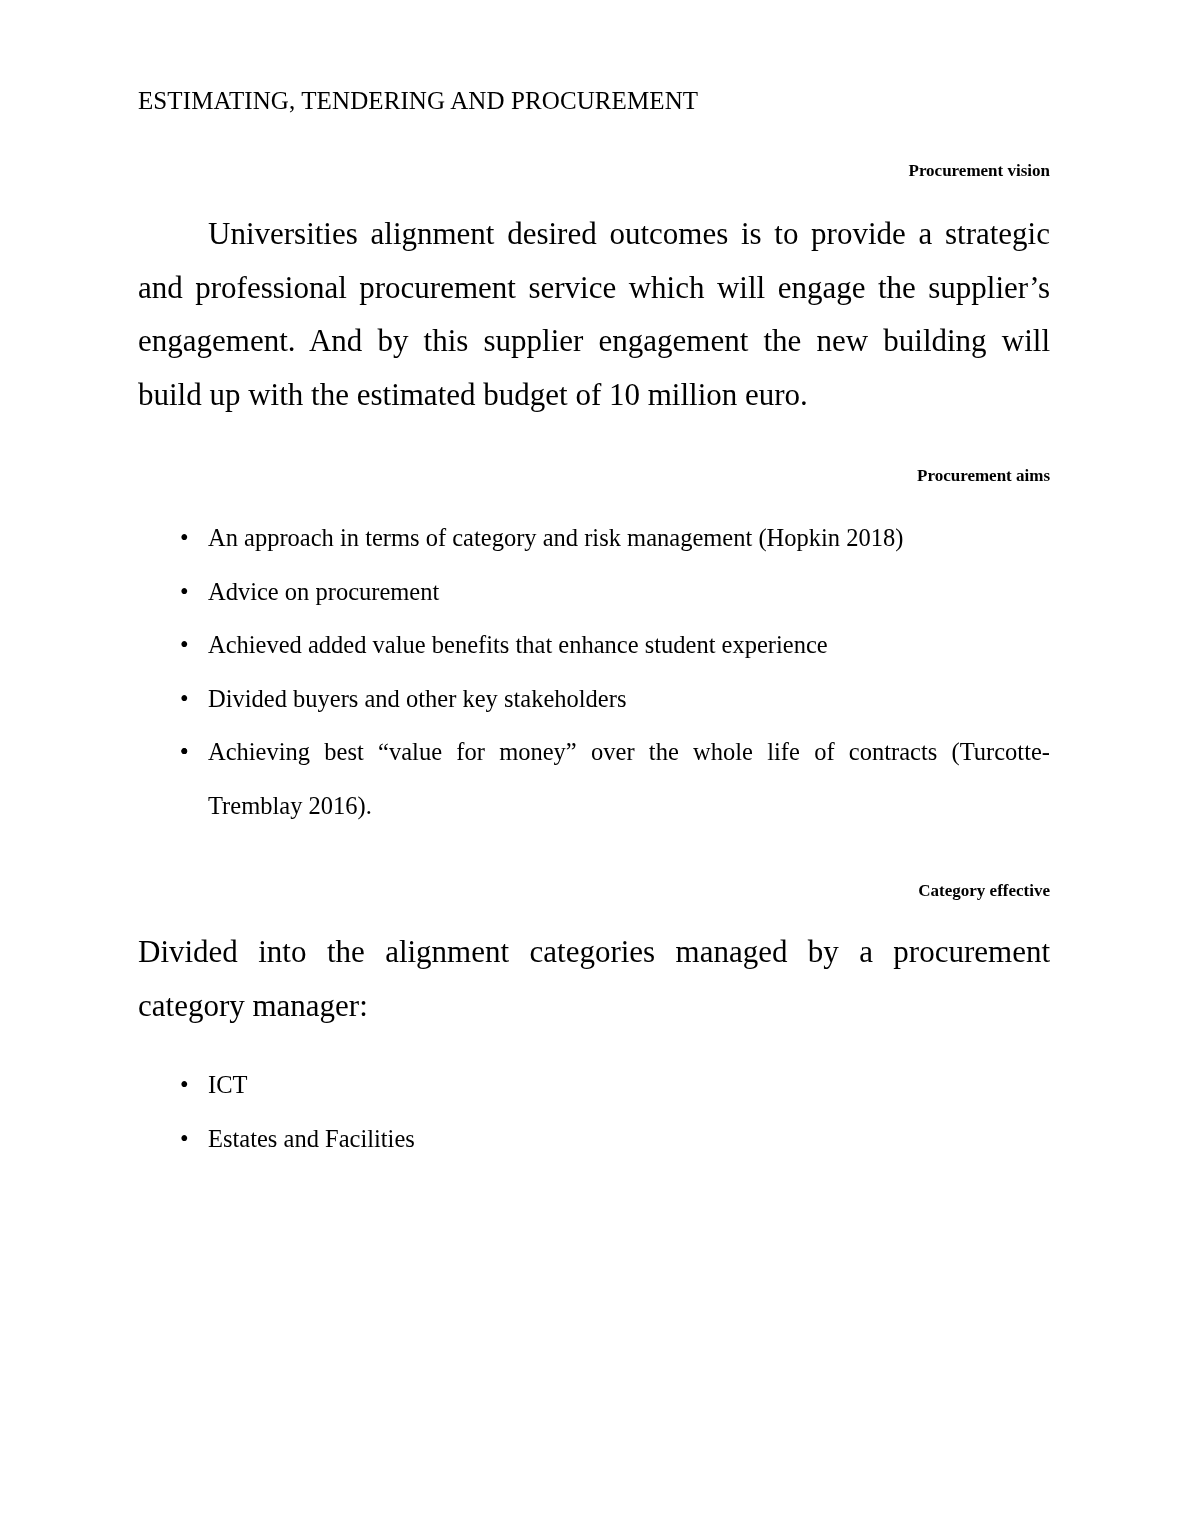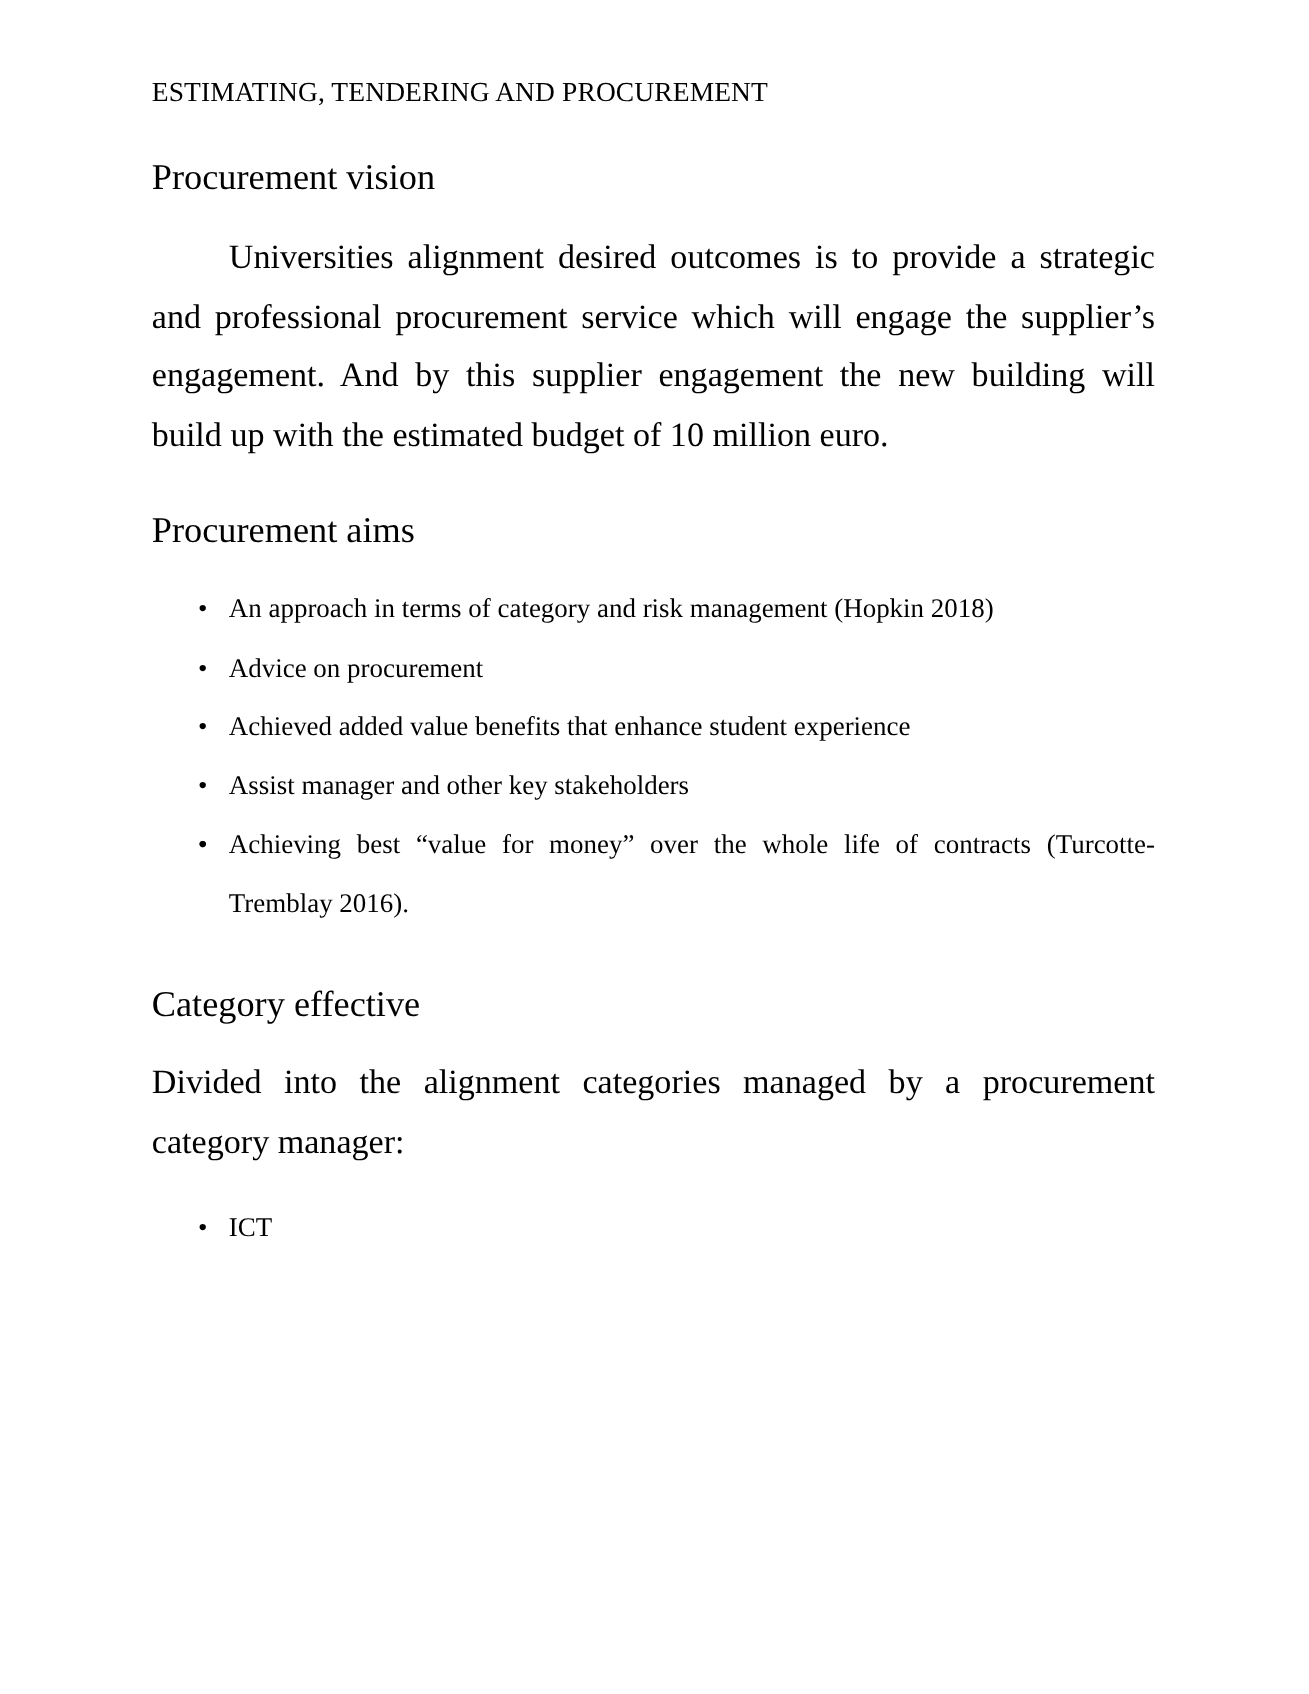--- a/index.html
+++ b/index.html
@@ -5,21 +5,21 @@
   html, body {
     margin: 0;
     padding: 0;
     background: #ffffff;
   }
   .page {
     position: relative;
     width: 1190px;
     height: 1136px;
     background: #ffffff;
-    margin: 0 auto;
+    margin: 16px auto;
     overflow: hidden;
     font-family: "Liberation Serif", "DejaVu Serif", serif;
     color: #000000;
     -webkit-font-smoothing: antialiased;
   }
   .content {
     position: absolute;
     left: 138px;
     top: 0;
     width: 912px; 
@@ -30,25 +30,26 @@
     font-size: 25px;
     line-height: 1;
     margin: 0;
     padding-top: 72px;
     letter-spacing: 0.1px;
     white-space: nowrap;
   }
 
   
   .heading {
-    font-size: 33px;
-    font-weight: normal;
+    font-size: 17px;
+    font-weight: bold;
     line-height: 1;
     margin: 0;
     white-space: nowrap;
+    text-align: right;
   }
   .h-vision    { padding-top: 49px; }
   .h-aims      { padding-top: 46px; }
   .h-strategy  { padding-top: 51px; }
   .h-category  { padding-top: 50px; }
 
   
   .para {
     font-size: 31px;
     line-height: 53.5px;
@@ -112,21 +113,21 @@
       <li class="nojustify">
         <span class="bullet-mark">•</span>
         <span>Advice on procurement</span>
       </li>
       <li class="nojustify">
         <span class="bullet-mark">•</span>
         <span>Achieved added value benefits that enhance student experience</span>
       </li>
       <li class="nojustify">
         <span class="bullet-mark">•</span>
-        <span>Assist manager and other key stakeholders</span>
+        <span>Divided buyers and other key stakeholders</span>
       </li>
       <li class="nojustify">
         <span class="bullet-mark">•</span>
       </li>
       <li>
         <span class="bullet-mark">•</span>
         <span>Achieving best “value for money” over the whole life of contracts (Turcotte-Tremblay 2016).</span>
       </li>
     </ul>
 

